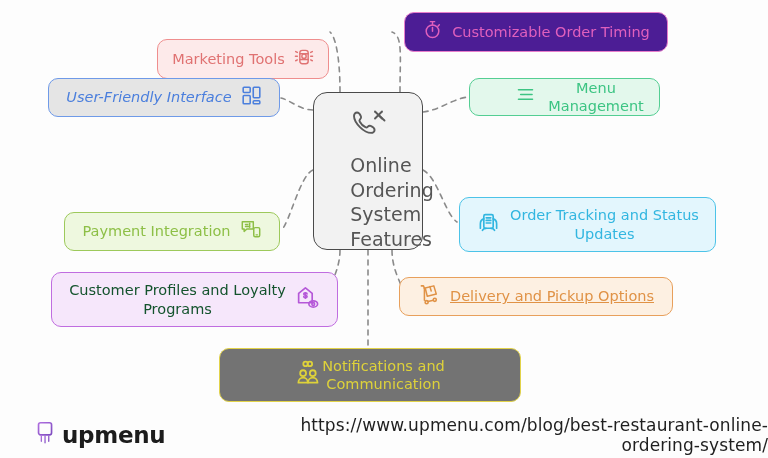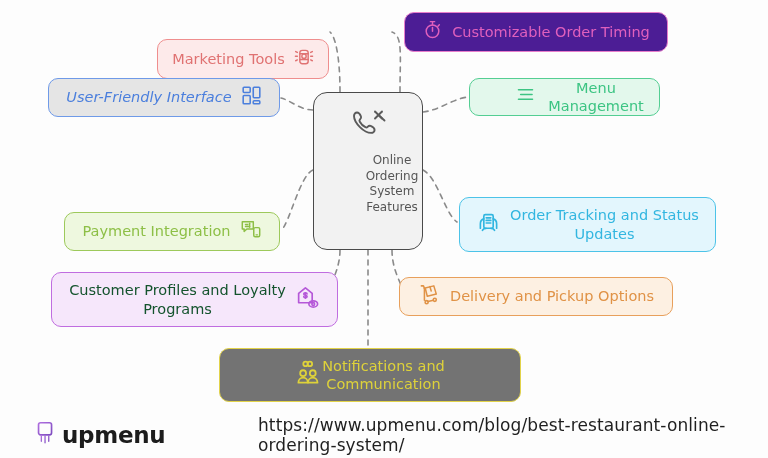--- a/index.html
+++ b/index.html
@@ -65,37 +65,38 @@
     border-radius: 14px;
     display: flex;
     flex-direction: column;
     align-items: center;
     justify-content: flex-start;
     padding-top: 14px;
     color: #555;
   }
   #center-node .center-label {
     margin-top: 8px;
-    font-size: 12px;
+    font-size: 19px;
     line-height: 1.3;
     color: #555;
-    text-align: center;
+    text-align: left;
     white-space: pre-line;
     margin-left: 48px;
   }
 
   
   #footer {
     position: absolute;
     left: 0;
     top: 412px;
     width: 768px;
     height: 46px;
     display: flex;
     align-items: center;
+    text-align: right;
   }
   #brand {
     position: absolute;
     left: 36px;
     display: flex;
     align-items: center;
     gap: 7px;
   }
   #brand .wordmark {
     font-size: 23px;
@@ -237,21 +238,21 @@
       <svg width="25" height="25" viewBox="0 0 24 24" fill="none" stroke="#b558d8" stroke-width="1.6" stroke-linecap="round" stroke-linejoin="round">
         <path d="M10 2.8L3.5 8v9h13V8z"></path>
         <path d="M10 7.6v5"></path>
         <path d="M11.6 8.6c0-.8-.7-1.2-1.6-1.2s-1.6.5-1.6 1.2.7 1 1.6 1.2 1.6.5 1.6 1.2-.7 1.2-1.6 1.2-1.6-.4-1.6-1.2"></path>
         <ellipse cx="17.5" cy="18.2" rx="4.2" ry="3"></ellipse>
         <circle cx="17.5" cy="18.2" r="1.3"></circle>
       </svg>
     </span>
   </div>
 
-  <div class="node icon-left" style="left:399px; top:277px; width:274px; height:39px; background:#fdf0e2; border-color:#e8a05c; color:#e09246;">
+  <div class="node icon-left" style="left:399px; top:277px; width:274px; height:39px; background:#fdf0e2; border-color:#e8a05c; color:#e09246;text-decoration:underline;">
     <span class="nicon">
       <svg width="23" height="23" viewBox="0 0 24 24" fill="none" stroke="#e09246" stroke-width="1.6" stroke-linecap="round" stroke-linejoin="round">
         <path d="M3.5 3h2.2l1 2.5"></path>
         <path d="M6.7 5.5V18"></path>
         <path d="M7.5 5.2l9-2.2 2.6 8.6-9.4 2.3z"></path>
         <path d="M12.4 3.8l1.4 4.6"></path>
         <circle cx="9" cy="20" r="1.6"></circle>
         <circle cx="17.5" cy="17.6" r="1.6"></circle>
         <path d="M10.5 19.4l5.6-1.5"></path>
       </svg>

